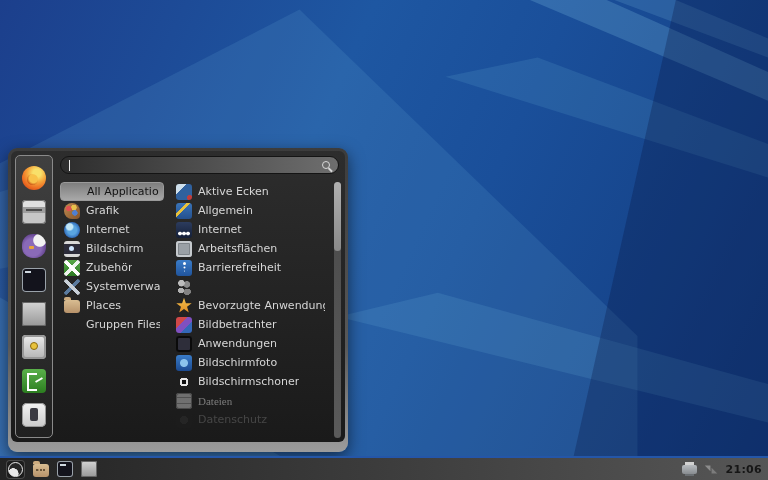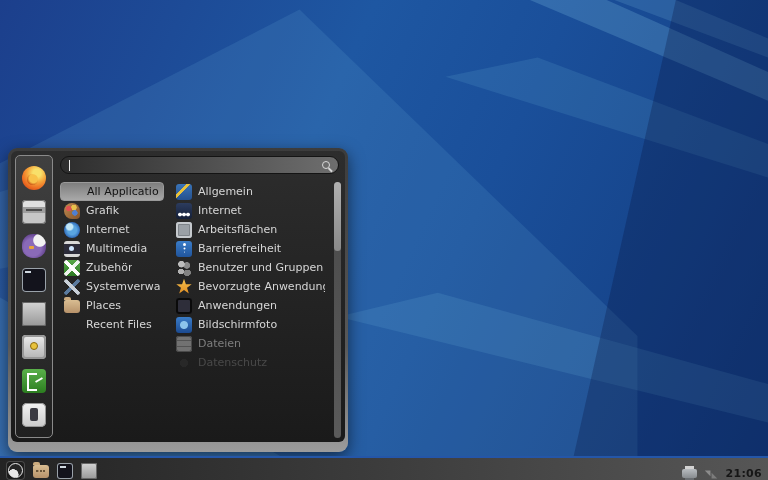--- a/index.html
+++ b/index.html
@@ -17,21 +17,21 @@
   .ws4{background:rgba(140,210,238,0.16);clip-path:polygon(80% 0,88% 0,100% 8%,100% 12%);}
   .ws5{background:rgba(120,195,230,0.14);clip-path:polygon(58% 16%,70% 12%,100% 30%,100% 37%);}
   .ws6{background:rgba(120,195,230,0.15);clip-path:polygon(44% 66%,57% 61%,100% 80%,100% 88%);}
   .ws7{background:rgba(120,195,230,0.12);clip-path:polygon(0 40%,12% 34%,34% 46%,0 56%);}
   .ws8{background:rgba(8,18,60,0.28);clip-path:polygon(88% 0,100% 0,100% 100%,74% 100%);}
 
   
   #taskbar{position:absolute;left:0;right:0;bottom:0;height:24px;
     border-top:2px solid #2456a8;
     background:linear-gradient(90deg,#232323,#3a3a3a 45%,#565656);
-    display:flex;align-items:flex-end;padding:0 6px;gap:20px;z-index:5;}
+    display:flex;align-items:center;padding:0 6px;gap:20px;z-index:5;}
   #tray{margin-left:auto;display:flex;align-items:center;gap:8px;}
   #clock{font-weight:700;color:#161616;font-size:11px;letter-spacing:.3px;}
 
   
   #menu{position:absolute;left:8px;top:148px;width:340px;height:304px;z-index:4;
     border-radius:9px;padding:3px 3px 10px 3px;
     background:linear-gradient(180deg,#3c3c3c 0%,#585858 65%,#9c9c9c 100%);
     box-shadow:0 5px 16px rgba(0,0,0,.55);}
   #menu-inner{height:100%;border-radius:6px;display:flex;padding:4px;
     background:linear-gradient(180deg,#2d2d2d,#1a1a1a);}
@@ -259,74 +259,85 @@
               <div class="row">
                 <span class="ic ic16 ic-grafik"></span>
                 <span class="lbl">Grafik</span>
               </div>
               <div class="row">
                 <span class="ic ic16 ic-internet"></span>
                 <span class="lbl">Internet</span>
               </div>
               <div class="row">
                 <span class="ic ic16 ic-multimedia"></span>
-                <span class="lbl">Multimedia</span>
+                <span class="lbl">Bildschirm</span>
               </div>
               <div class="row">
                 <span class="ic ic16 ic-zubehoer"></span>
                 <span class="lbl">Zubehör</span>
               </div>
               <div class="row">
                 <span class="ic ic16 ic-systemverwaltung"></span>
                 <span class="lbl">Systemverwaltung</span>
               </div>
               <div class="row">
                 <span class="ic ic16 ic-places"></span>
                 <span class="lbl">Places</span>
               </div>
               <div class="row">
                 <span class="ic ic16 ic-none"></span>
-                <span class="lbl">Recent Files</span>
+                <span class="lbl">Gruppen Files</span>
               </div>
             </div>
           <div id="app-pane">
             <div id="app-list">
                 <div class="row">
+                  <span class="ic ic16 ic-aktive-ecken"></span>
+                  <span class="lbl">Aktive Ecken</span>
+                </div>
+                <div class="row">
                   <span class="ic ic16 ic-allgemein"></span>
                   <span class="lbl">Allgemein</span>
                 </div>
                 <div class="row">
                   <span class="ic ic16 ic-applets"></span>
                   <span class="lbl">Internet</span>
                 </div>
                 <div class="row">
                   <span class="ic ic16 ic-arbeitsflaechen"></span>
                   <span class="lbl">Arbeitsflächen</span>
                 </div>
                 <div class="row">
                   <span class="ic ic16 ic-barrierefreiheit"></span>
                   <span class="lbl">Barrierefreiheit</span>
                 </div>
                 <div class="row">
                   <span class="ic ic16 ic-benutzer-und-gruppen"></span>
-                  <span class="lbl">Benutzer und Gruppen</span>
                 </div>
                 <div class="row">
                   <span class="ic ic16 ic-bevorzugte-anwendungen"></span>
                   <span class="lbl">Bevorzugte Anwendungen</span>
                 </div>
                 <div class="row">
+                  <span class="ic ic16 ic-bildbetrachter"></span>
+                  <span class="lbl">Bildbetrachter</span>
+                </div>
+                <div class="row">
                   <span class="ic ic16 ic-bildschirm"></span>
                   <span class="lbl">Anwendungen</span>
                 </div>
                 <div class="row">
                   <span class="ic ic16 ic-bildschirmfoto"></span>
                   <span class="lbl">Bildschirmfoto</span>
                 </div>
-                <div class="row" style="opacity: 0.5;">
+                <div class="row">
+                  <span class="ic ic16 ic-bildschirmschoner"></span>
+                  <span class="lbl">Bildschirmschoner</span>
+                </div>
+                <div class="row" style="opacity: 0.5; font-family: Liberation Serif, serif;">
                   <span class="ic ic16 ic-dateien"></span>
                   <span class="lbl">Dateien</span>
                 </div>
                 <div class="row" style="opacity: 0.22;">
                   <span class="ic ic16 ic-datenschutz"></span>
                   <span class="lbl">Datenschutz</span>
                 </div>
               </div>
             <div id="scrollbar">
               <div id="scroll-thumb"></div>

